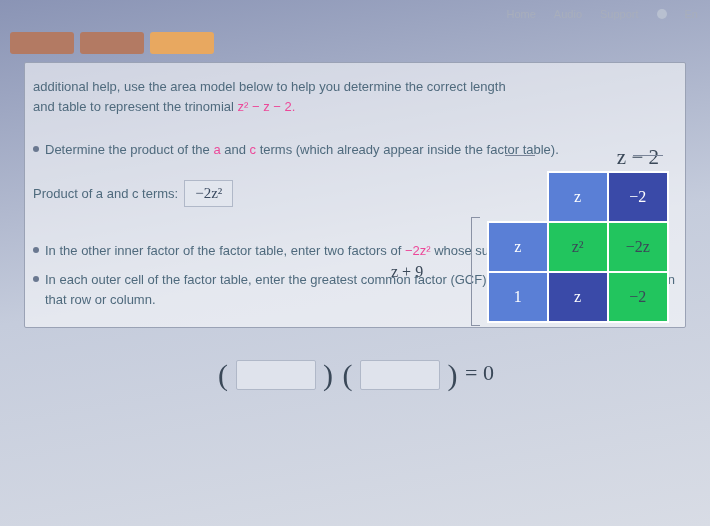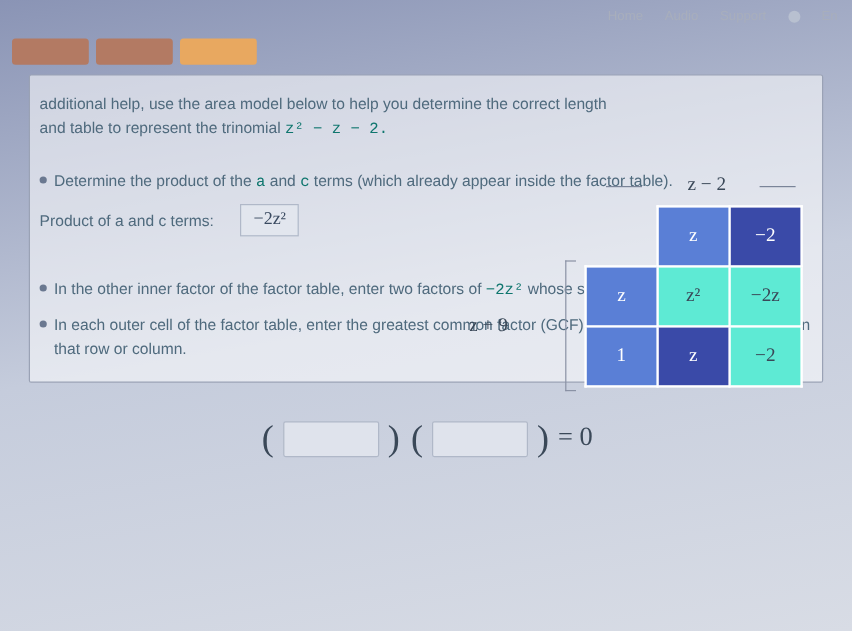--- a/index.html
+++ b/index.html
@@ -7,40 +7,40 @@
 .topbar .dot{width:10px;height:10px;border-radius:50%;background:#b8c0d0}
 .tabs{display:flex;gap:6px;padding:4px 10px}
 .tab{width:64px;height:22px;border-radius:3px}
 .tab-a{background:#b37a63}
 .tab-b{background:#b37a63}
 .tab-c{background:#e8a860}
 .panel{margin:4px 24px 0 24px;background:rgba(255,255,255,.55);border:1px solid #9aa2b5;padding:14px 8px 18px;border-radius:2px;position:relative}
 .txt{font-size:13px;line-height:1.5;color:#4f6a7d}
 .bullet{margin-top:24px;display:flex;gap:6px}
 .bullet .dot{flex:0 0 6px;height:6px;border-radius:50%;background:#6a7890;margin-top:6px}
-.expr{font-family:Liberation Mono, monospace;color:#0f766e}
+.expr{font-family:Liberation Sans, sans-serif;color:#ec4899}
 .row{display:flex;gap:20px;margin-top:10px}
 .leftcol{flex:1}
-.prodline{display:flex;align-items:center;gap:22px;font-size:13px;color:#4f6a7d;margin:8px 0 10px}
+.prodline{display:flex;align-items:center;gap:6px;font-size:13px;color:#4f6a7d;margin:20px 0 10px}
 .prodbox{background:#e2e6ee;border:1px solid #b0b8c8;padding:4px 10px;font-family:'Times New Roman',serif;color:#3a4a60;font-size:15px}
 .table-wrap{position:absolute;right:16px;top:80px;width:270px}
 .gridarea{position:relative;width:250px;height:200px;margin-left:20px}
-.toplabel{position:absolute;top:2px;left:100px;width:140px;text-align:center;font-family:'Times New Roman',serif;font-size:16px;color:#3a4858}
+.toplabel{position:absolute;top:2px;left:100px;width:140px;text-align:right;font-family:'Times New Roman',serif;font-size:21px;color:#3a4858}
 .toplabel::before,.toplabel::after{content:"";position:absolute;top:10px;width:30px;border-top:1px solid #7a8498}
 .toplabel::before{left:-14px}
 .toplabel::after{right:-4px}
 .leftlabel{position:absolute;left:-28px;top:120px;font-family:'Times New Roman',serif;font-size:16px;color:#3a4858}
 .bracket-top{position:absolute;left:52px;top:74px;width:8px;height:54px;border-left:1px solid #8a92a5;border-top:1px solid #8a92a5}
 .bracket-bot{position:absolute;left:52px;top:128px;width:8px;height:54px;border-left:1px solid #8a92a5;border-bottom:1px solid #8a92a5}
 table.ftbl{position:absolute;left:68px;top:28px;border-collapse:collapse}
 table.ftbl td{width:58px;height:46px;text-align:center;font-family:'Times New Roman',serif;font-size:16px}
 .hdr{background:transparent;color:#3a4858}
 .light{background:#5a7fd6;color:#fff;border:2px solid #fff}
 .dark{background:#3a4aa8;color:#fff;border:2px solid #fff}
-.plain{background:#5eead4;color:#3a4858;border:2px solid #fff}
+.plain{background:#22c55e;color:#3a4858;border:2px solid #fff}
 .eq{margin:30px auto 0;text-align:center;font-family:'Times New Roman',serif;font-size:22px;color:#3a4858}
 .blank{display:inline-block;width:78px;height:28px;background:#dfe3ec;border:1px solid #b0b8c8;vertical-align:middle;border-radius:2px}
 .paren{font-size:30px;vertical-align:middle;padding:0 2px}
 </style>
 </head>
 <body>
 
 <div class="topbar">
   <span>Home</span>
   <span>Audio</span>

